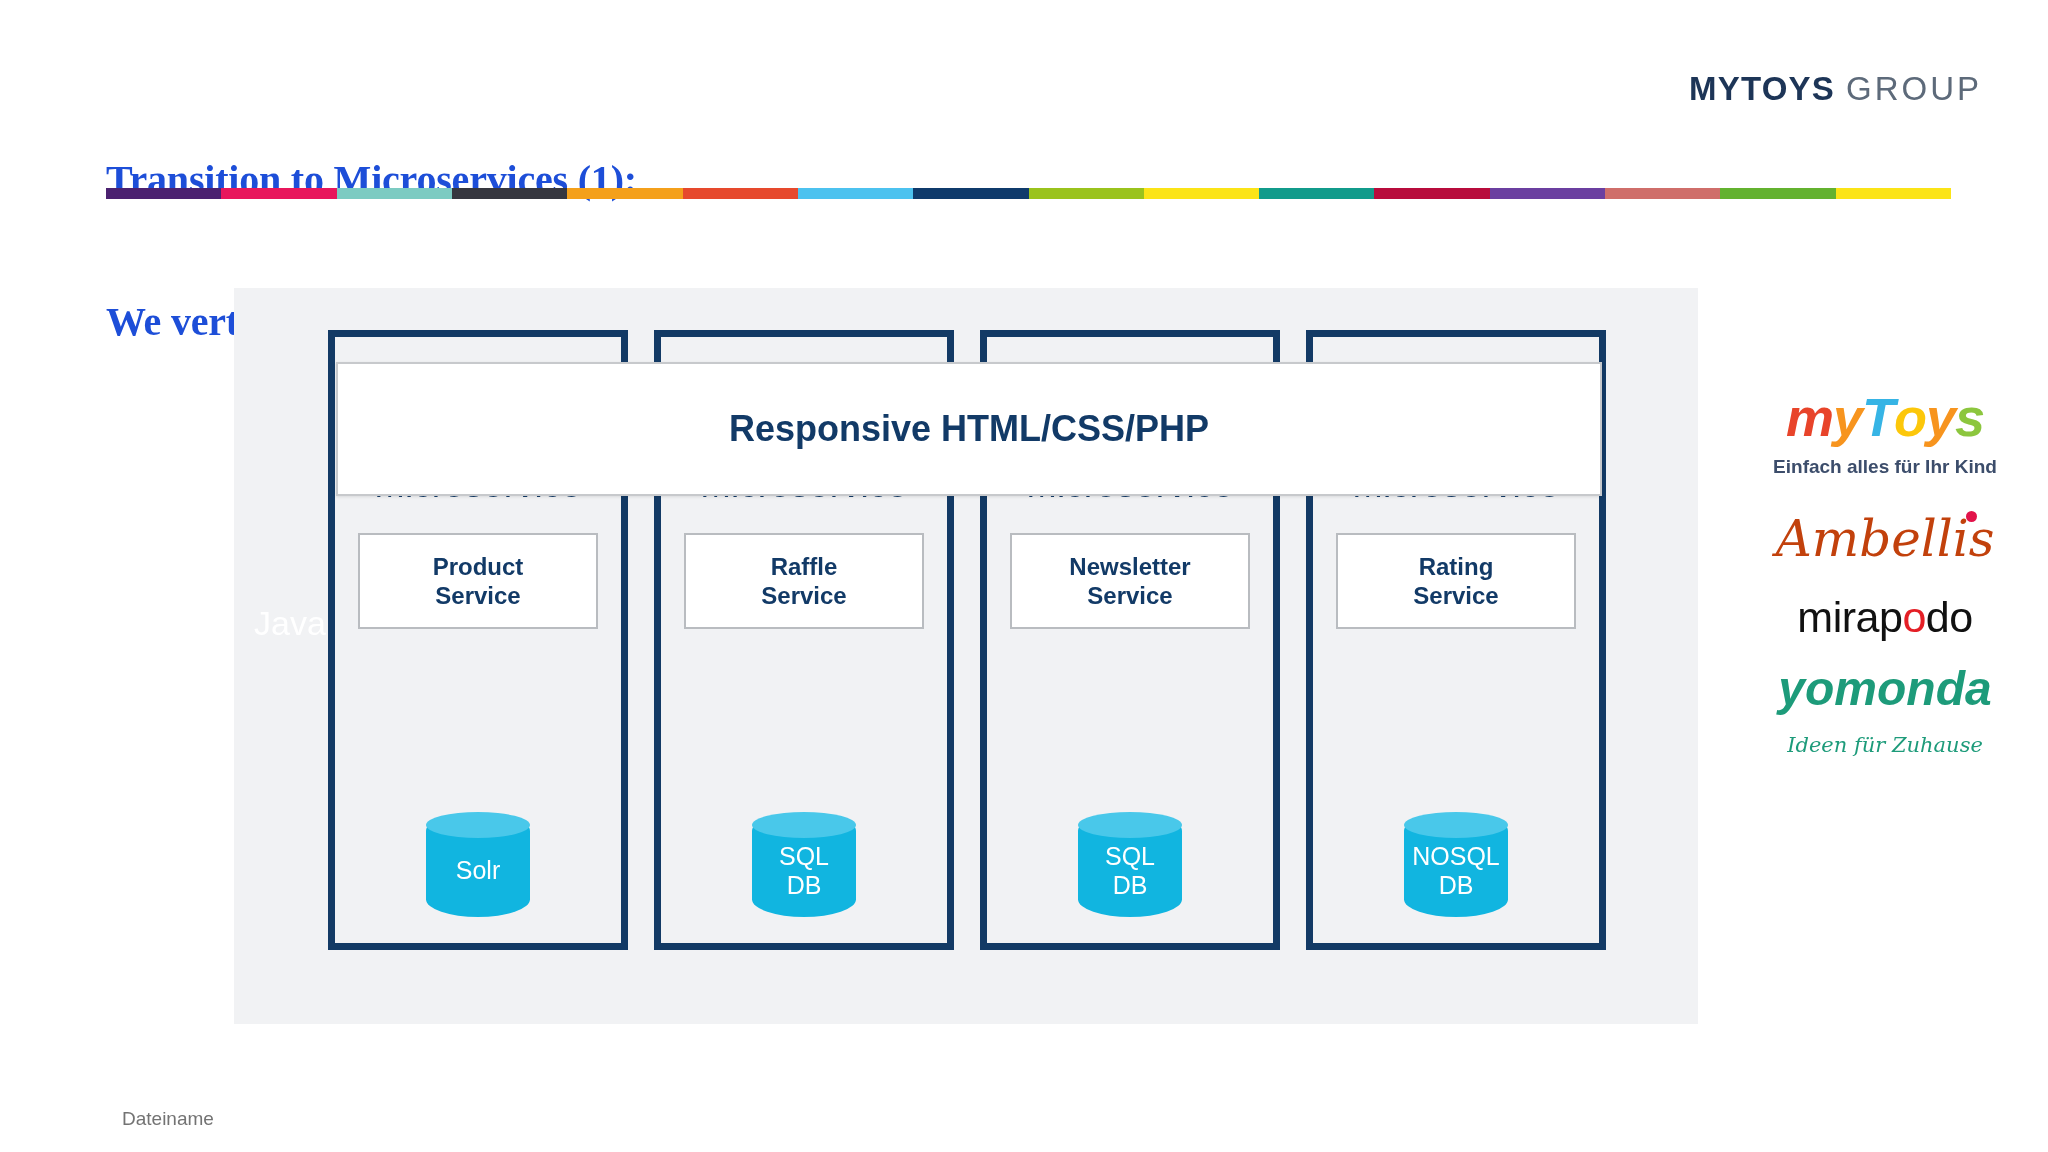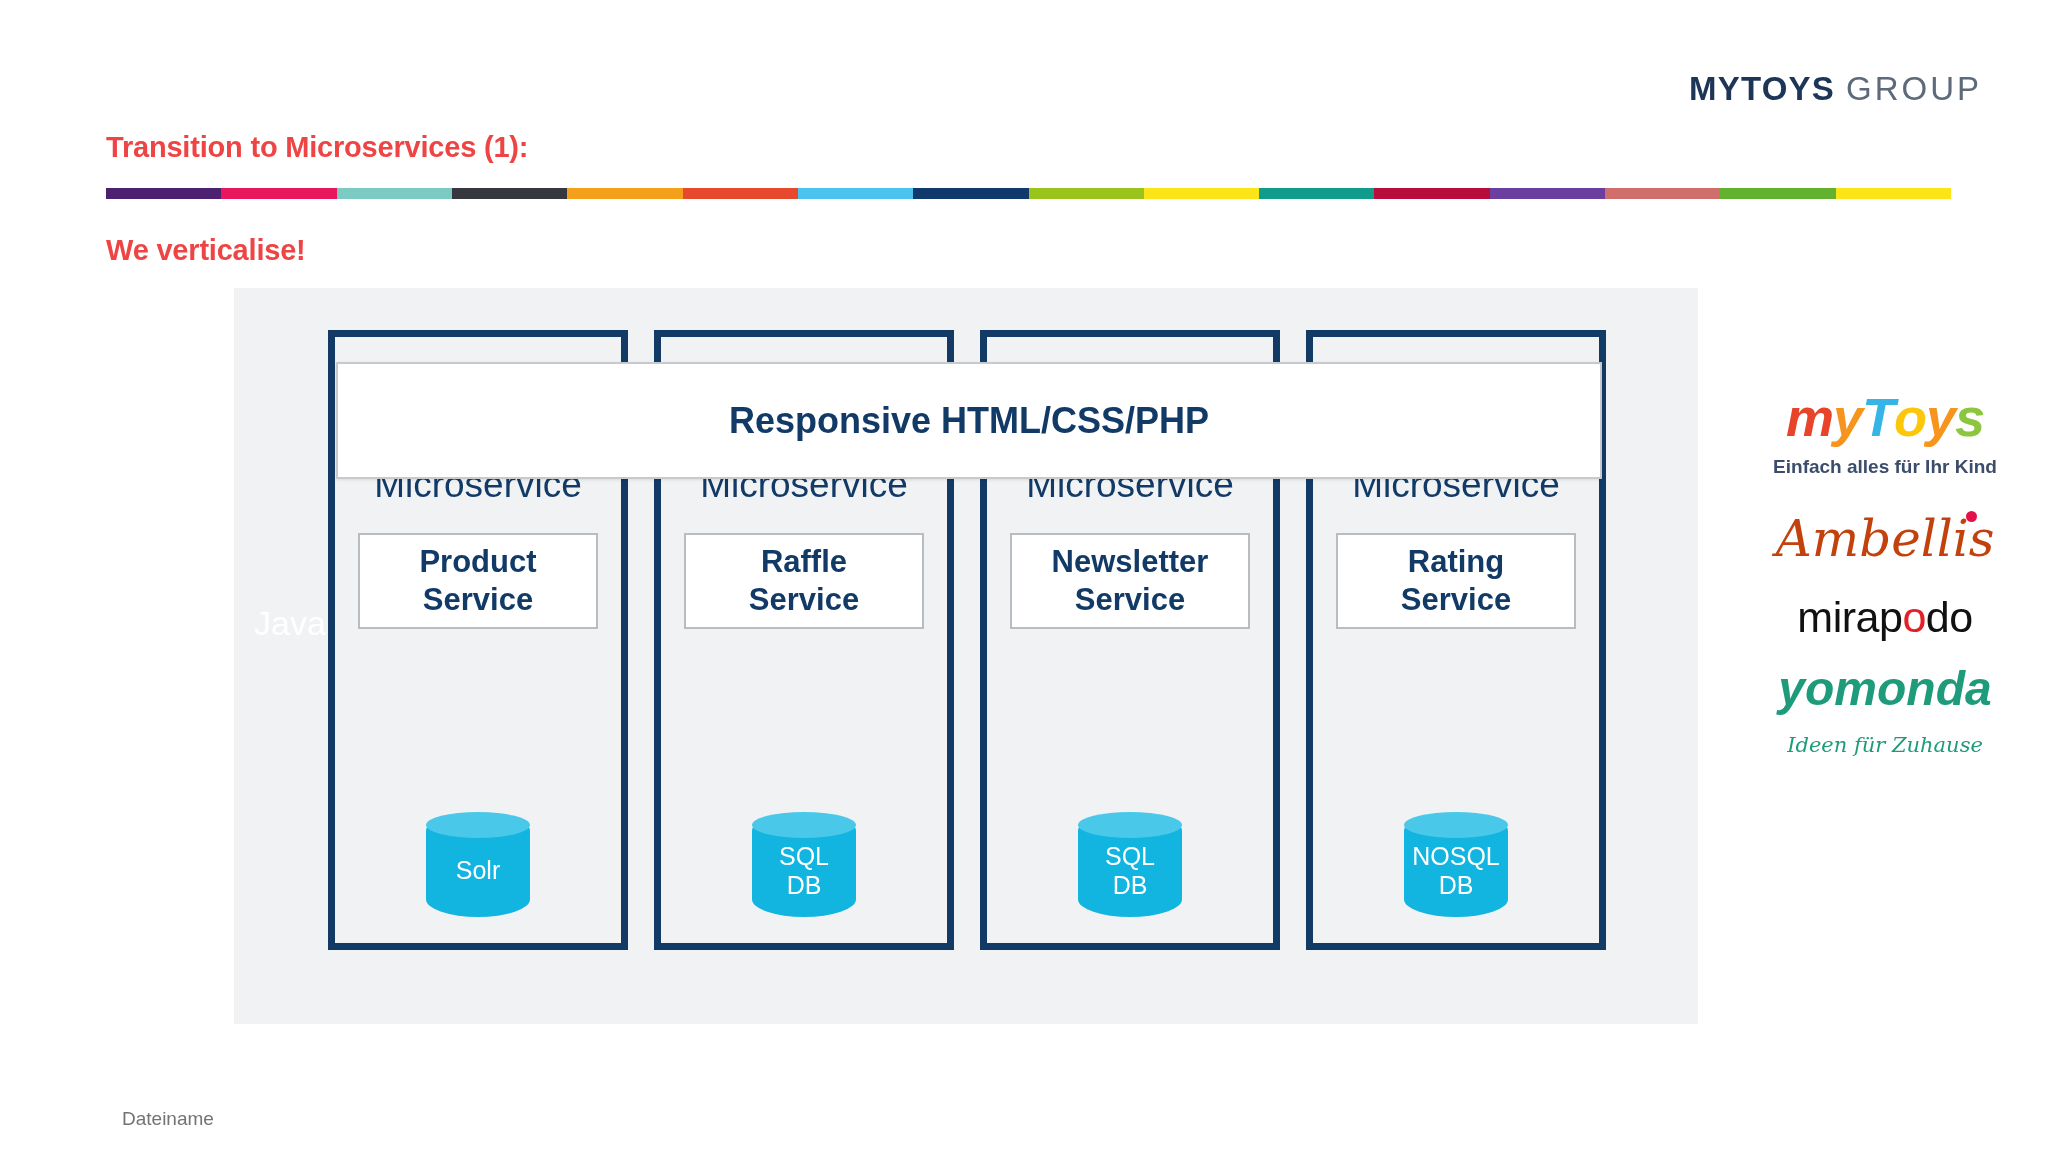--- a/index.html
+++ b/index.html
@@ -14,26 +14,27 @@
     overflow: hidden;
     font-family: "Liberation Sans", sans-serif;
     -webkit-font-smoothing: antialiased;
   }
 
   
   .slide-title {
     position: absolute;
     left: 106px;
     top: 62px;
-    font-size: 29px;
+    font-size: 40px;
     font-weight: bold;
     line-height: 1.18;
-    color: #ef4444;
+    color: #1d4ed8;
     letter-spacing: -0.2px;
     white-space: pre;
+    font-family: Liberation Serif, serif;
   }
   .title-line { display: block; }
 
   .brand-lockup {
     position: absolute;
     right: 66px;
     top: 70px;
     font-size: 33px;
     letter-spacing: 1.2px;
     white-space: nowrap;
@@ -110,21 +111,21 @@
     margin-top: 30px;
     width: 84%;
     min-height: 96px;
     background: #ffffff;
     border: 2px solid #b9bcc0;
     box-sizing: border-box;
     display: flex;
     align-items: center;
     justify-content: center;
     text-align: center;
-    font-size: 31px;
+    font-size: 24px;
     font-weight: bold;
     color: #123a67;
     line-height: 1.22;
     padding: 8px 0;
   }
 
   .db-wrap {
     position: absolute;
     bottom: 26px;
     left: 0;
@@ -160,21 +161,21 @@
     white-space: pre-line;
     padding-top: 12px;
   }
 
   
   .responsive-bar {
     position: absolute;
     left: 102px;
     top: 74px;
     width: 1266px;
-    height: 117px;
+    height: 134px;
     background: #ffffff;
     border: 2px solid #c7c9cc;
     box-sizing: border-box;
     display: flex;
     align-items: center;
     justify-content: center;
     font-size: 36px;
     font-weight: bold;
     color: #123a67;
     box-shadow: 0 1px 3px rgba(0,0,0,0.10);

